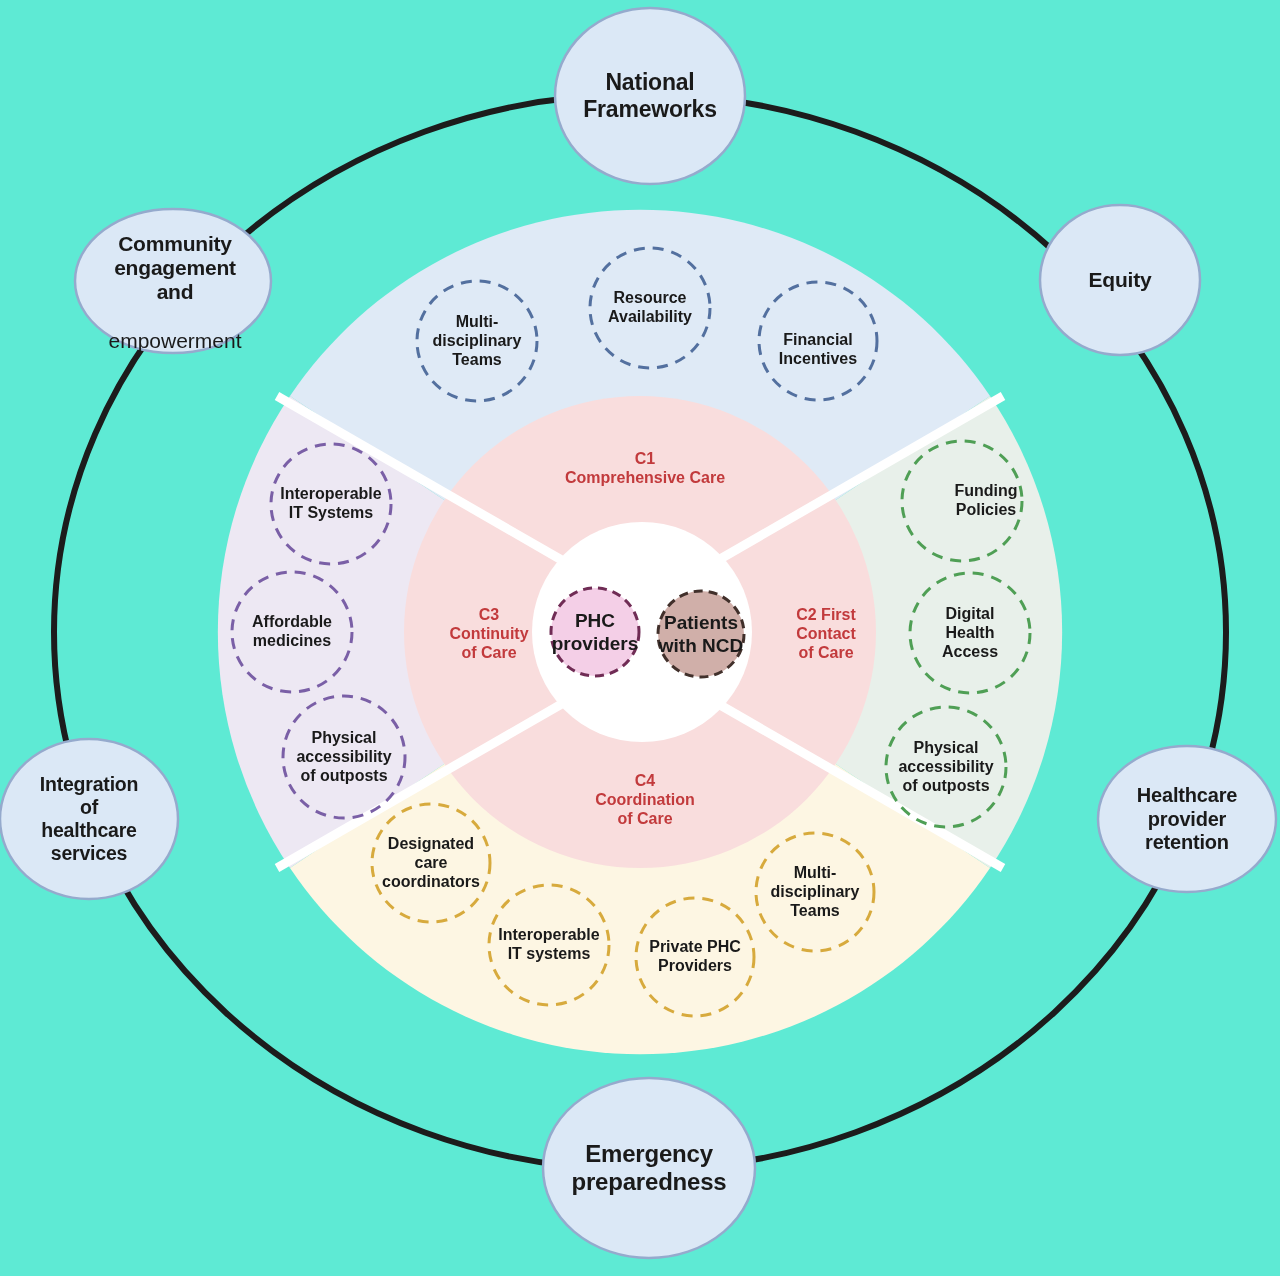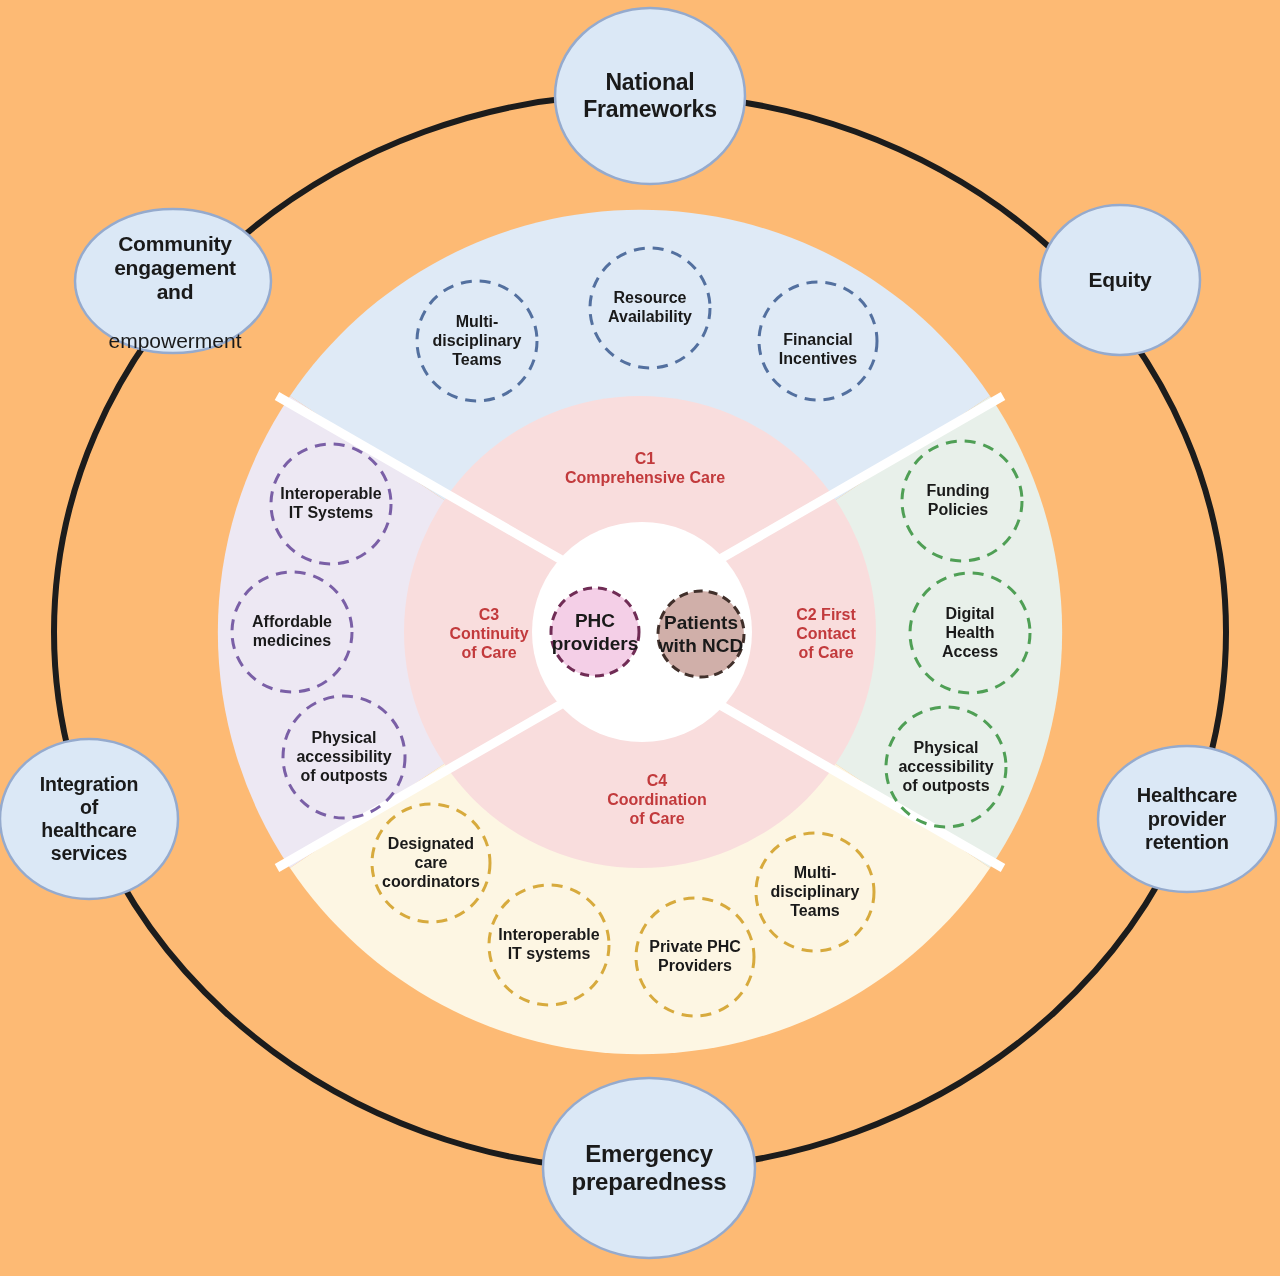--- a/index.html
+++ b/index.html
@@ -1,17 +1,17 @@
 <!DOCTYPE html>
 <html><head>
 <meta charset="utf-8">
 <style>
   html,body{margin:0;padding:0;background:#ffffff;}
   .canvas{
-    position:relative;width:1280px;height:1276px;background:#fdba74;
+    position:relative;width:1280px;height:1276px;background:#5eead4;
     font-family:"Liberation Sans",sans-serif;overflow:hidden;
   }
   .canvas svg{position:absolute;left:0;top:0;}
   .lbl{
     position:absolute;transform:translate(-50%,-50%);
     text-align:center;white-space:pre-line;font-weight:bold;
     color:#1a1a1a;line-height:1.2;pointer-events:none;
   }
   .node-lbl{line-height:1.18;letter-spacing:-0.2px;}
   .ring-lbl{font-size:16px;line-height:1.18;color:#c23a3c;}
@@ -108,33 +108,33 @@
 preparedness</div>
 
   <div class="lbl ring-lbl" style="left:645px;top:469px;">C1
 Comprehensive Care</div>
   <div class="lbl ring-lbl" style="left:826px;top:634px;">C2 First
 Contact
 of Care</div>
   <div class="lbl ring-lbl" style="left:489px;top:634px;">C3
 Continuity
 of Care</div>
-  <div class="lbl ring-lbl" style="left:645px;top:800px;margin-left:12px;">C4
+  <div class="lbl ring-lbl" style="left:645px;top:800px;">C4
 Coordination
 of Care</div>
 
   <div class="lbl factor-lbl" style="left:477px;top:341px;">Multi-
 disciplinary
 Teams</div>
   <div class="lbl factor-lbl" style="left:650px;top:308px;">Resource
 Availability</div>
   <div class="lbl factor-lbl" style="left:818px;top:350px;">Financial
 Incentives</div>
 
-  <div class="lbl factor-lbl" style="left:958px;top:501px;">Funding
+  <div class="lbl factor-lbl" style="left:986px;top:501px;">Funding
 Policies</div>
   <div class="lbl factor-lbl" style="left:970px;top:633px;">Digital
 Health
 Access</div>
   <div class="lbl factor-lbl" style="left:946px;top:767px;">Physical
 accessibility
 of outposts</div>
 
   <div class="lbl factor-lbl" style="left:331px;top:504px;">Interoperable
 IT Systems</div>

